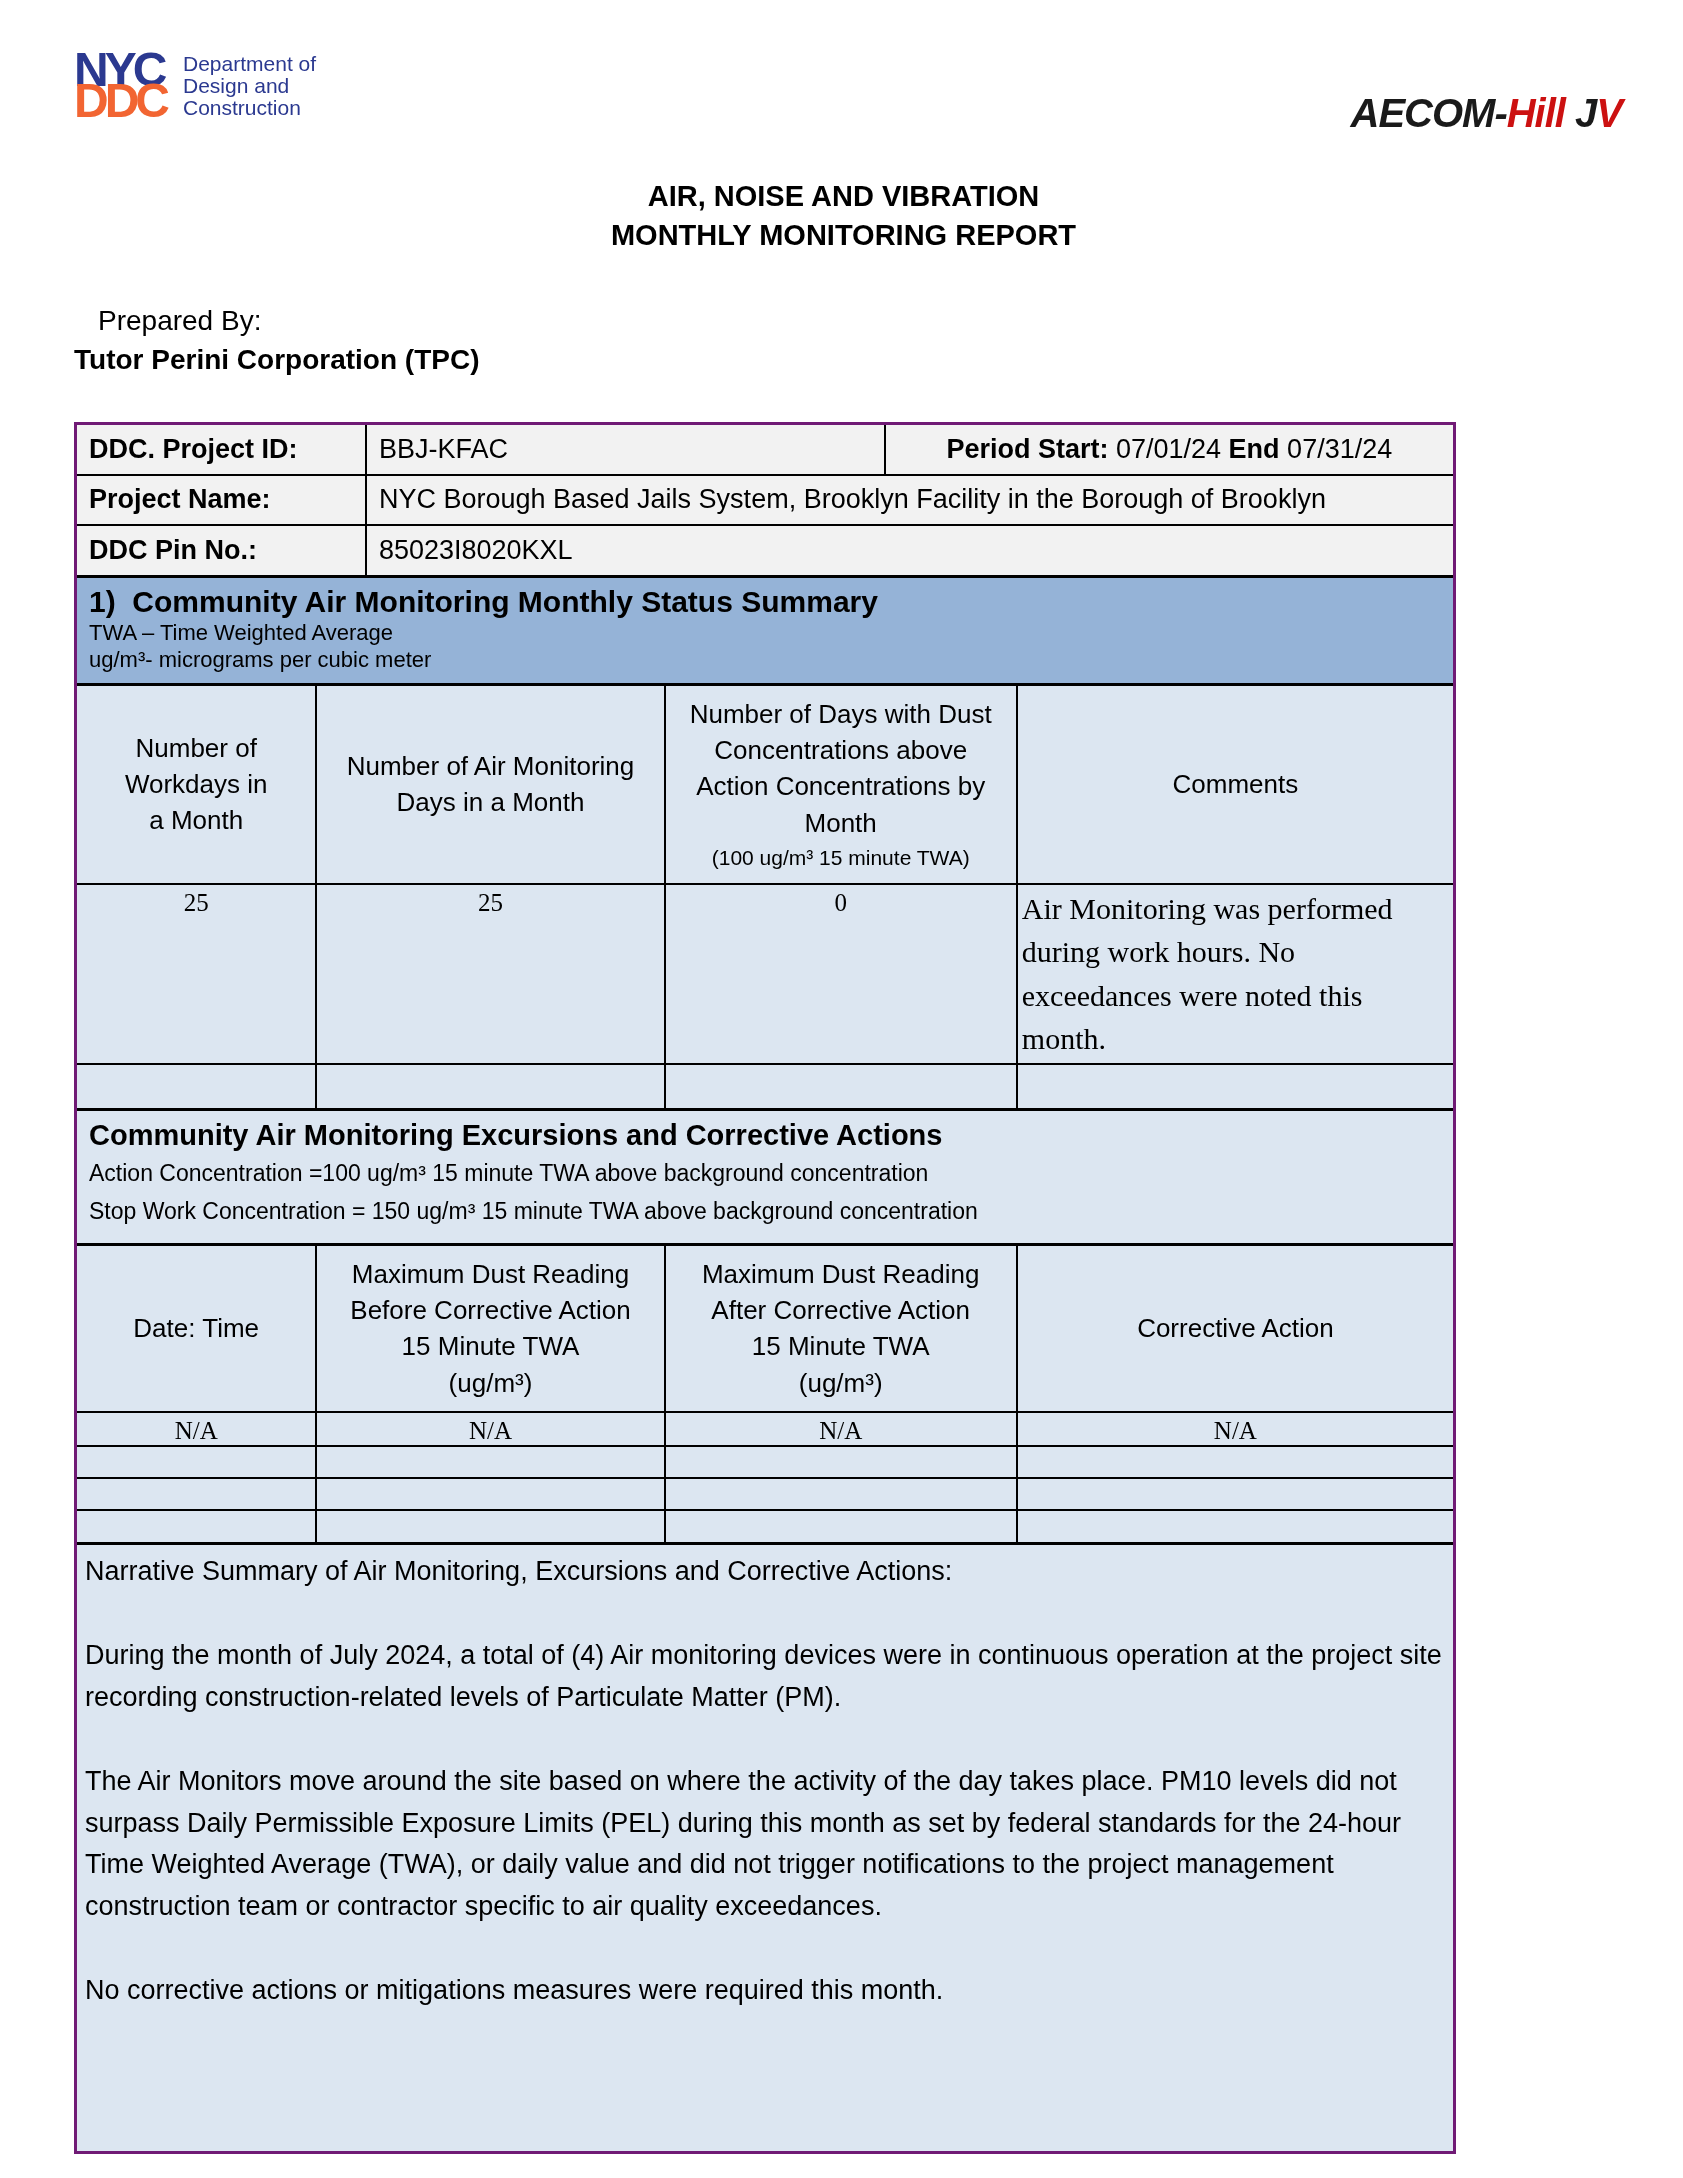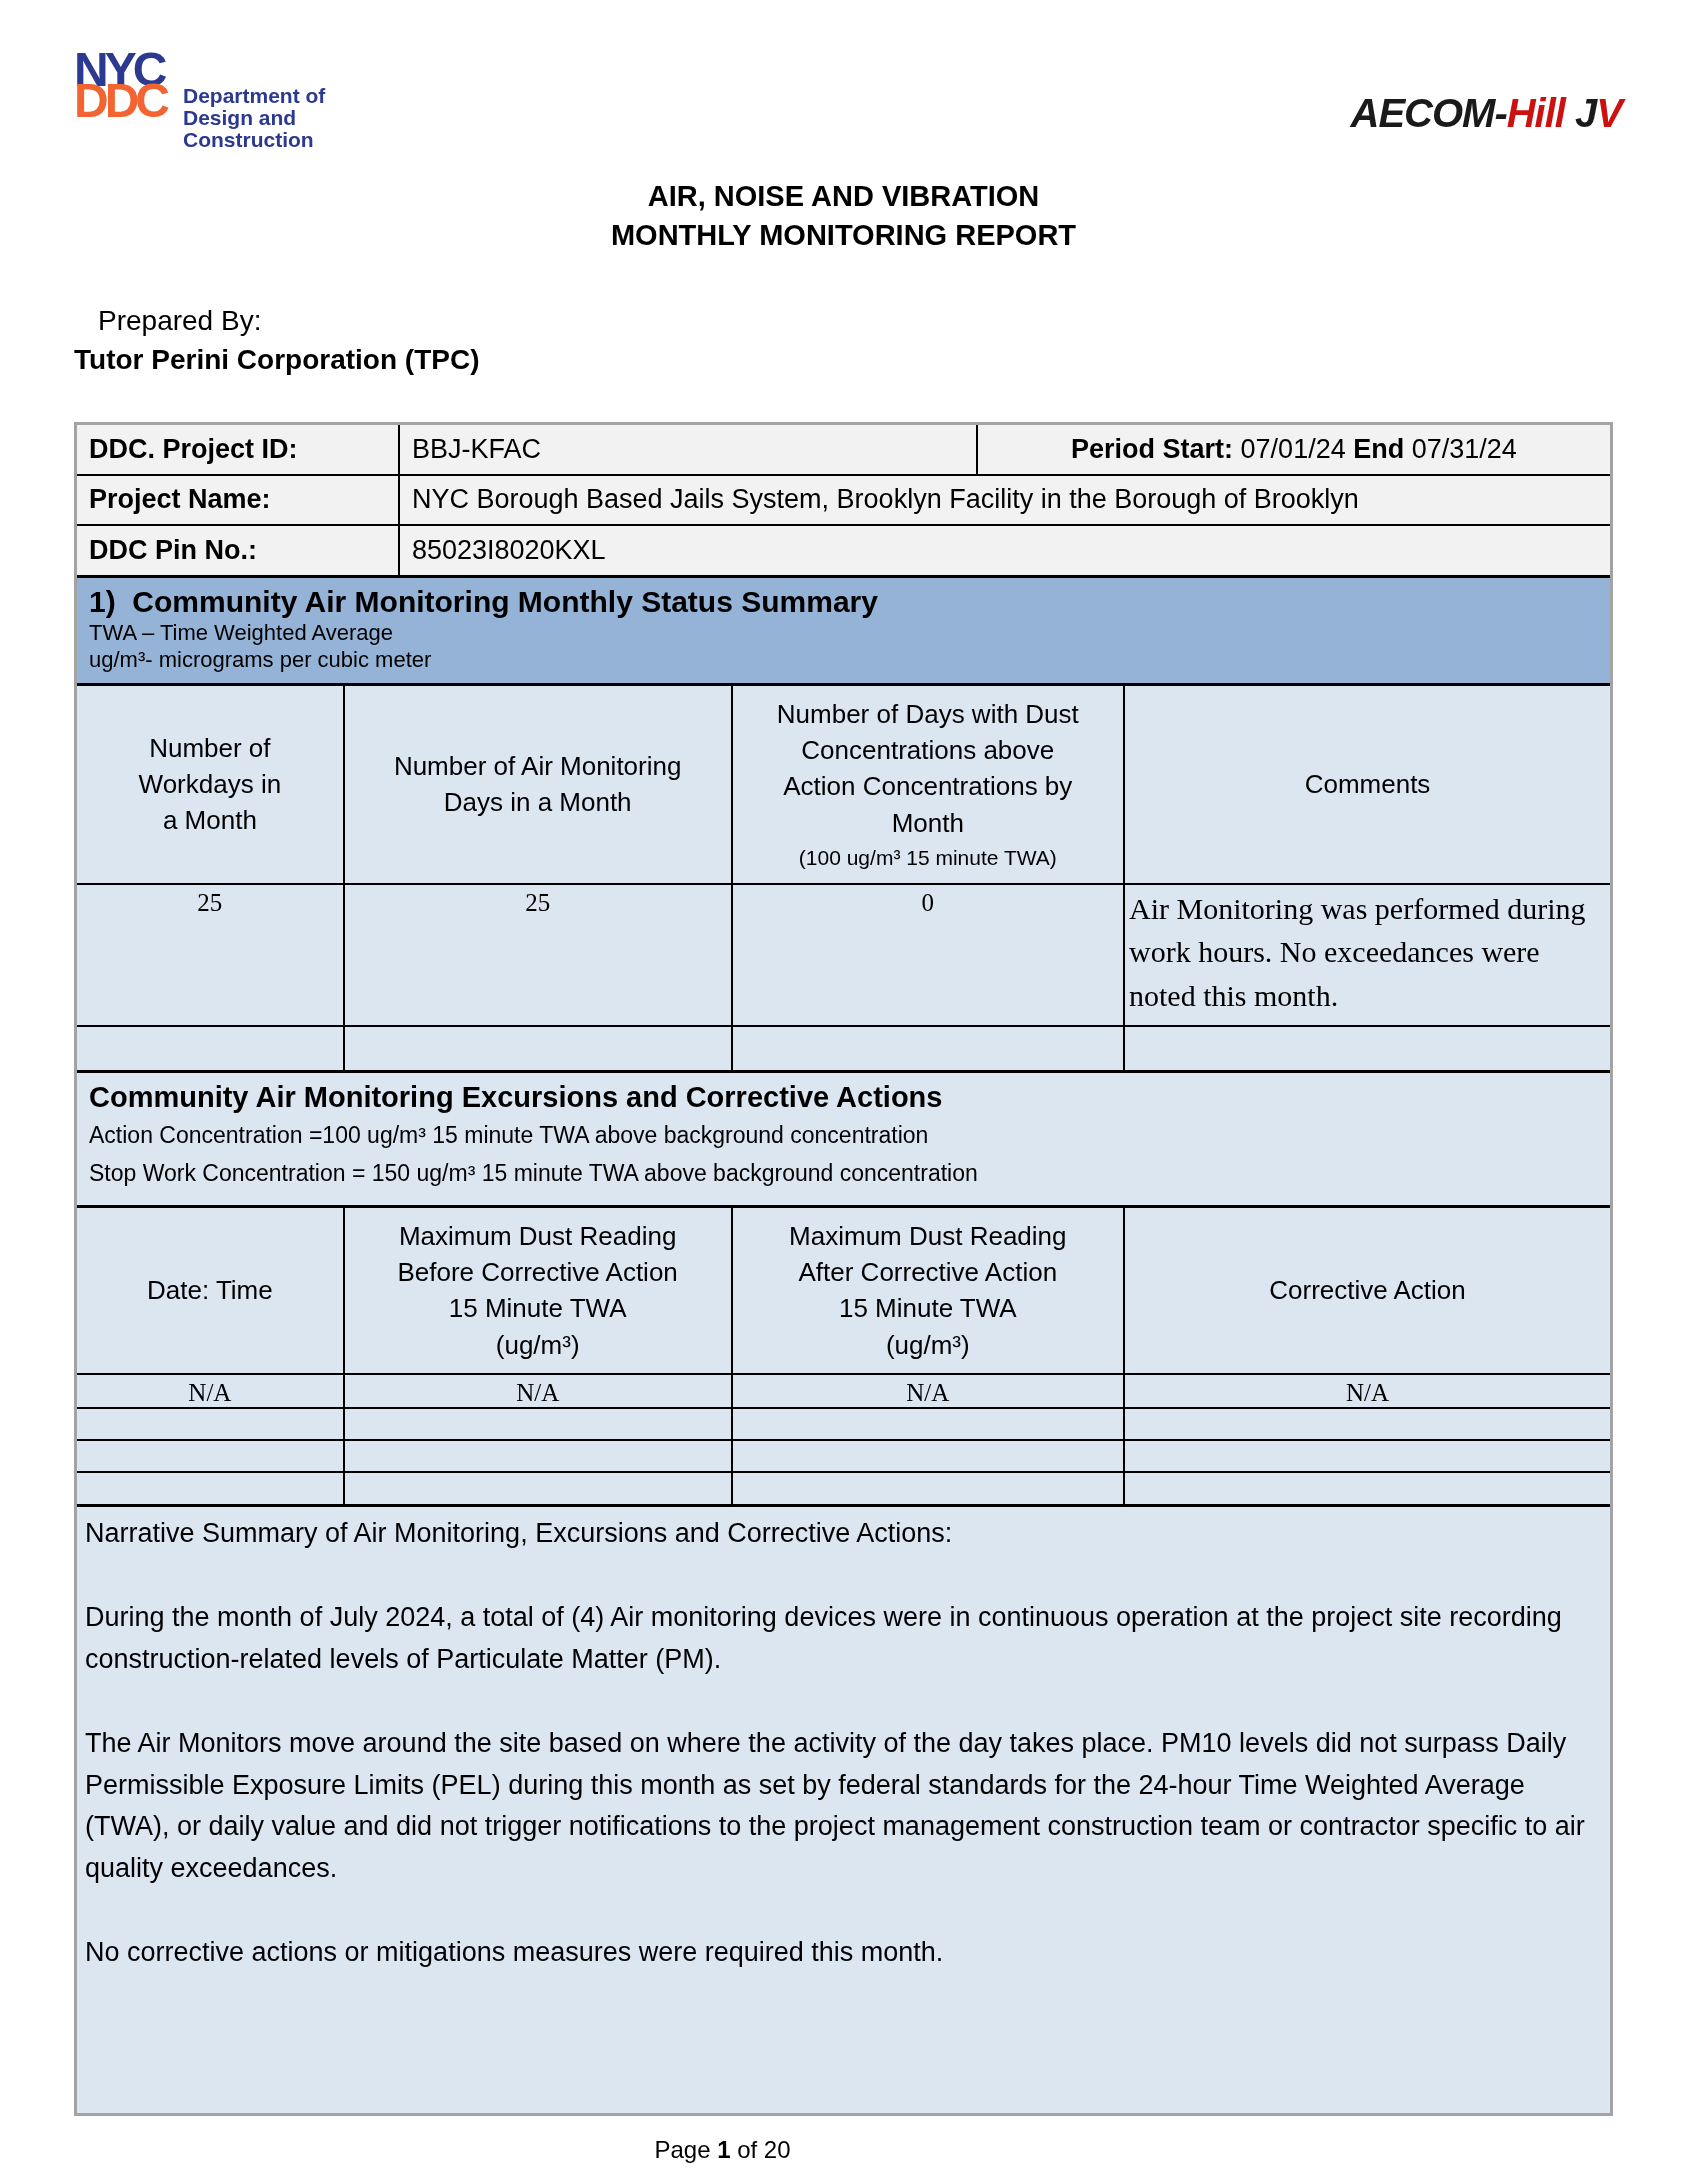--- a/index.html
+++ b/index.html
@@ -11,36 +11,36 @@
     position:relative;
   }
 
   
   .page-header { position:relative; height:149px; }
   .logo-block { position:absolute; left:74px; top:51px; display:flex; gap:17px; }
   .logo-letters { line-height:.78; font-weight:900; font-size:48px; letter-spacing:-4px;
                   font-family:"Liberation Sans", sans-serif; }
   .logo-nyc { color:#2b3990; }
   .logo-ddc { color:#f26532; margin-top:-6px; }
-  .logo-dept { font-size:21px; font-weight:bold; color:#2b3990; line-height:1.05;
-               white-space:pre-line; padding-top:2px;margin-top:32px; }
+  .logo-dept { font-size:21px; font-weight:normal; color:#2b3990; line-height:1.05;
+               white-space:pre-line; padding-top:2px; }
   .jv { position:absolute; right:61px; top:91px; font-size:40px; font-weight:bold;
         font-style:italic; letter-spacing:-1px; }
   .jv .black { color:#1a1a1a; }
   .jv .red { color:#cc1111; }
 
   
   .report-title { width:1539px; margin-left:74px; text-align:center; margin-top:28px;
                   font-size:29px; font-weight:bold; line-height:1.35; }
   .prepared { margin-left:74px; margin-top:46px; font-size:28px; line-height:1.4; }
   .prepared .lbl { margin-left:24px; }
   .prepared .company { font-weight:bold; }
 
   
-  .doc { width:1539px; margin:42px 0 0 74px; border:3px solid #a3a3a3; }
+  .doc { width:1382px; margin:42px 0 0 74px; border:3px solid #701a75; }
   .doc section { border-top:3px solid #000; }
   .doc section:first-child { border-top:none; }
 
   table { border-collapse:collapse; width:100%; table-layout:fixed; }
   td, th { border:2px solid #000; }
   td:first-child, th:first-child { border-left:none; }
   td:last-child,  th:last-child  { border-right:none; }
   tr:first-child td, tr:first-child th { border-top:none; }
   tr:last-child td, tr:last-child th { border-bottom:none; }
 

